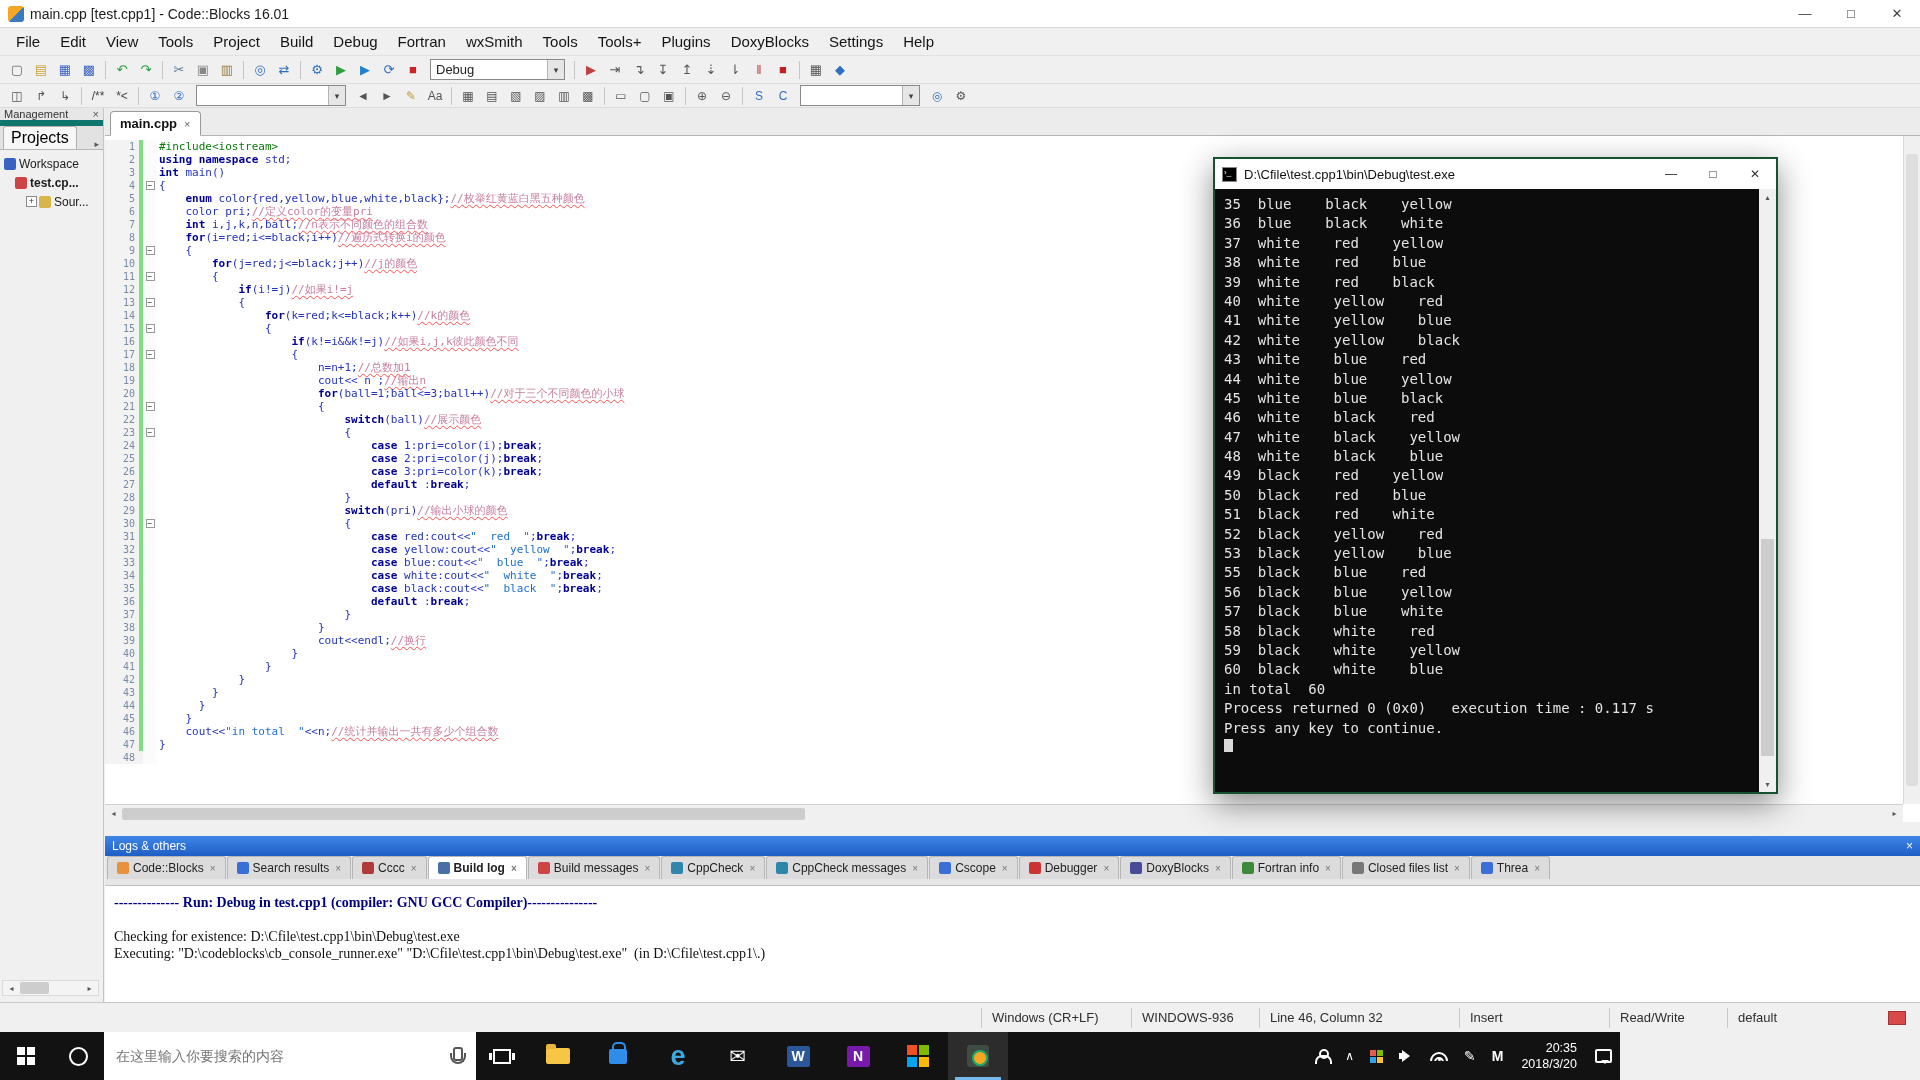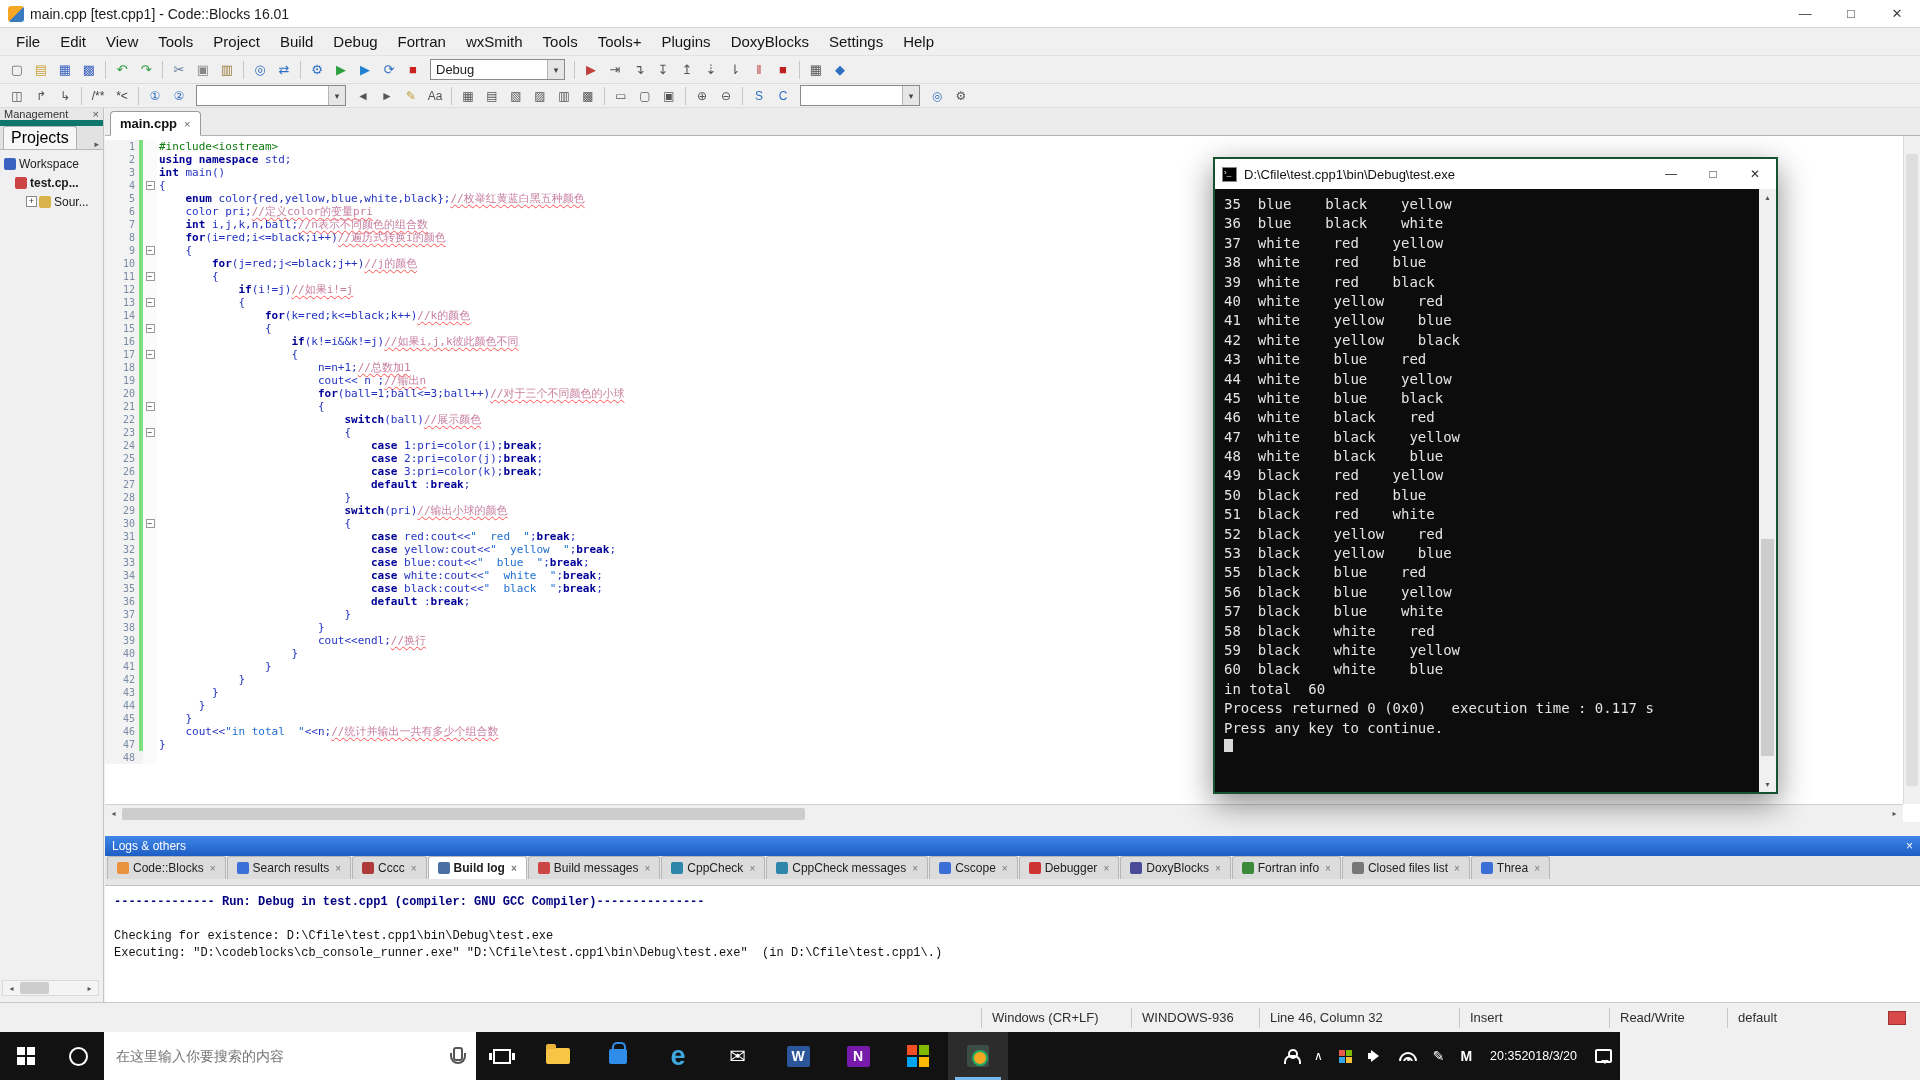--- a/index.html
+++ b/index.html
@@ -88,21 +88,21 @@
 
   
   #logs{position:absolute;left:105px;top:836px;right:0;height:166px;background:#f0f0f0}
   #logs-header{height:20px;background:linear-gradient(#3f86e8,#1e5ec4);color:#fff;font-size:12px;display:flex;align-items:center;padding:0 7px}
   #logs-close{margin-left:auto;font-size:12px}
   #logs-tabs{height:30px;display:flex;align-items:flex-start;background:#e6e6e6;border-bottom:1px solid #c0c0c0;padding-left:2px;overflow:hidden}
   .ltab{display:flex;align-items:center;gap:4px;padding:4px 9px;font-size:12px;border:1px solid #b6b6b6;border-bottom:none;background:#dcdcdc;border-radius:3px 3px 0 0;margin-right:1px;white-space:nowrap;color:#222}
   .ltab.act{background:#fff;font-weight:bold}
   .lti{width:12px;height:12px;border-radius:2px;flex:none}
   .ltx{font-size:10px;color:#777;margin-left:2px}
-  #logs-content{position:absolute;top:50px;left:0;right:0;bottom:0;background:#fff;font-family:Liberation Mono, monospace;font-size:12px;padding:9px 0 0 9px;overflow:hidden}
+  #logs-content{position:absolute;top:50px;left:0;right:0;bottom:0;background:#fff;font-family:Liberation Serif, serif;font-size:14px;padding:9px 0 0 9px;overflow:hidden}
   .logline{height:17px;white-space:pre;color:#101010}
   .logline.head{color:#000080;font-weight:bold}
 
   
   #statusbar{position:absolute;left:0;top:1002px;width:1920px;height:30px;background:#f0f0f0;border-top:1px solid #c8c8c8;display:flex;align-items:center;font-size:13px;color:#2e2e2e}
   .sspace{flex:1}
   .sseg{border-left:1px solid #c8c8c8;height:20px;display:flex;align-items:center;padding-left:10px;white-space:nowrap;overflow:hidden;flex:none}
   .sicon{width:18px;height:14px;background:#d84a4a;border:1px solid #a23333;margin:0 14px 0 16px;flex:none}
 
   
@@ -147,21 +147,21 @@
   .i-grid4 i:nth-child(3){background:#35a3e8}.i-grid4 i:nth-child(4){background:#ffc23a}
   .i-speaker{position:relative;width:15px;height:14px}
   .i-speaker::before{content:"";position:absolute;left:0;top:4px;width:4px;height:6px;background:#fff}
   .i-speaker::after{content:"";position:absolute;left:3px;top:1px;border-left:8px solid #fff;border-top:6px solid transparent;border-bottom:6px solid transparent}
   .i-wifi{overflow:hidden;width:18px;height:10px;position:relative}
   .i-wifi .c1{position:absolute;bottom:-9px;left:0;width:18px;height:18px;border:2px solid #fff;border-radius:50%}
   .i-wifi .c2{position:absolute;bottom:-6px;left:4px;width:10px;height:10px;border:2px solid #fff;border-radius:50%}
   .i-wifi .c3{position:absolute;bottom:0;left:8px;width:3px;height:3px;background:#fff;border-radius:50%}
   .i-pen{font-size:14px;color:#fff}
   .ime{font-size:14px;color:#fff;font-weight:bold}
-  .clock{display:flex;flex-direction:row;align-items:flex-end;justify-content:center;font-size:12.5px;line-height:16px;padding:0 10px}
+  .clock{display:flex;flex-direction:column;align-items:flex-end;justify-content:center;font-size:12.5px;line-height:16px;padding:0 10px}
   .i-notif{width:17px;height:14px;border:2px solid #fff;border-radius:2px;position:relative}
   .i-notif::after{content:"";position:absolute;bottom:-7px;right:1px;border:4px solid transparent;border-top-color:#fff}
 </style>
 </head>
 <body>
 
 <div data-name="codeblocks-window">
 
   <div id="titlebar" data-name="title-bar">
     <span class="appicon" data-name="codeblocks-app-icon"></span>

